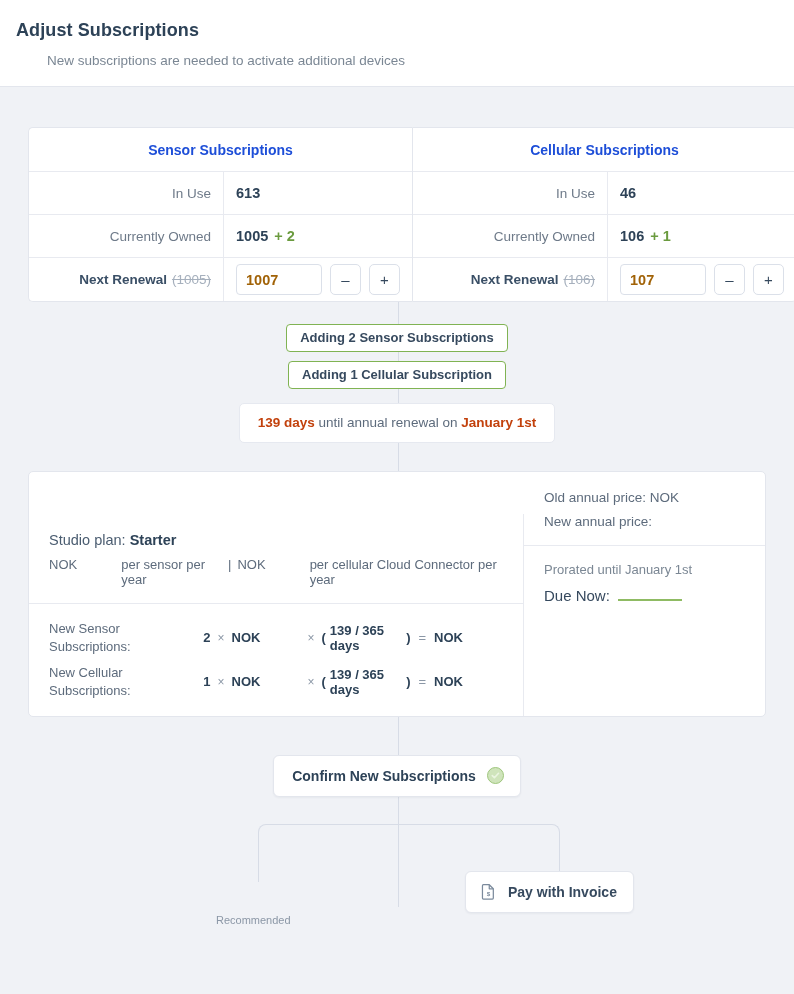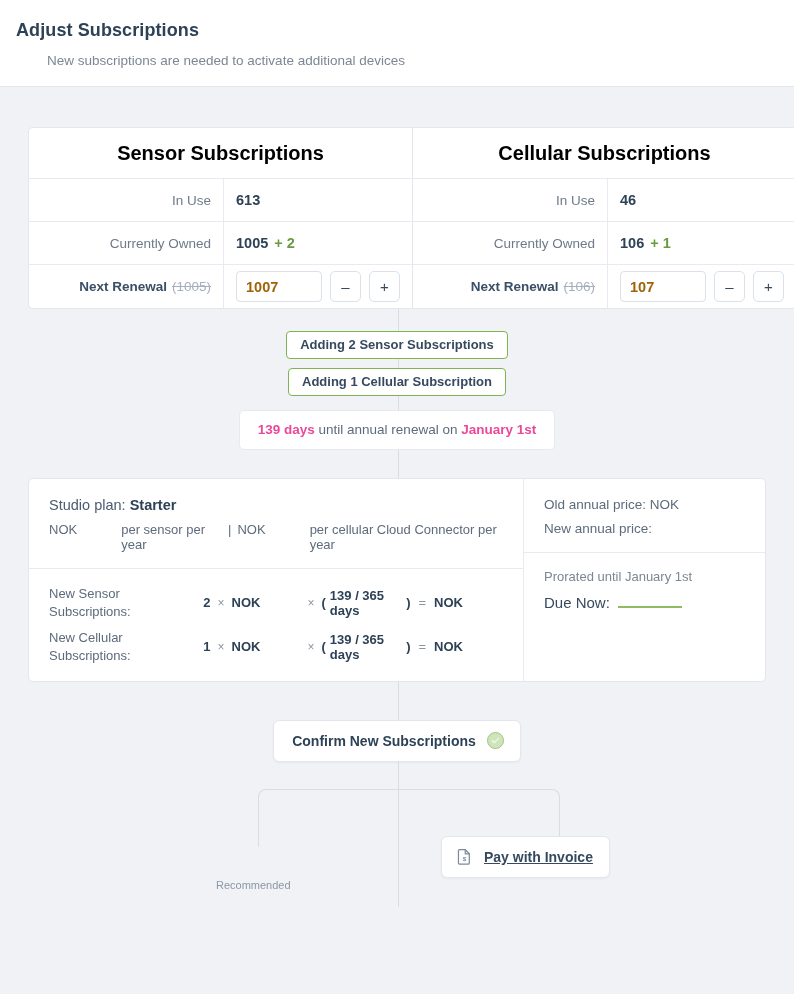--- a/index.html
+++ b/index.html
@@ -60,23 +60,23 @@
     flex: 1;
     background: #ffffff;
     border: 1px solid #e3e6ed;
     border-radius: 5px;
   }
   .sub-table.left  { border-top-right-radius: 0; border-bottom-right-radius: 0; border-right: none; }
   .sub-table.right { border-top-left-radius: 0;  border-bottom-left-radius: 0; }
 
   .sub-head {
     text-align: center;
-    font-size: 20px;
+    font-size: 14px;
     font-weight: bold;
-    color: #000000;
+    color: #1d4ed8;
     padding: 14px 0 13px 0;
     border-bottom: 1px solid #e8eaf0;
   }
   .sub-row {
     display: flex;
     border-bottom: 1px solid #e8eaf0;
     min-height: 43px;
     align-items: stretch;
   }
   .sub-row:last-child { border-bottom: none; }
@@ -149,34 +149,34 @@
     z-index: 1;
     margin: 14px auto 0 auto;
     width: max-content;
     background: #ffffff;
     border: 1px solid #e6e9f0;
     border-radius: 5px;
     padding: 11px 18px 12px 18px;
     font-size: 13.5px;
     color: #5d6b7c;
   }
-  .renewal-note b { color: #ec4899; }
+  .renewal-note b { color: #c2410c; }
 
   
   .price-card {
     position: relative;
     z-index: 1;
     margin-top: 28px;
     display: flex;
     background: #ffffff;
     border: 1px solid #e3e6ed;
     border-radius: 5px;
     min-height: 198px;
   }
-  .price-left { flex: 1; border-right: 1px solid #e8eaf0; }
+  .price-left { flex: 1; border-right: 1px solid #e8eaf0; margin-top: 42px; }
   .price-right { width: 241px; flex: none; }
 
   .plan-block { padding: 18px 20px 16px 20px; border-bottom: 1px solid #e8eaf0; }
   .plan-title { font-size: 14.5px; color: #4a5c70; }
   .plan-title b { color: #2d4257; font-weight: bold; }
   .plan-rates { margin-top: 9px; font-size: 13px; color: #5d6b7c; display: flex; align-items: baseline; }
   .cur { color: #5d6b7c; }
   .amt-gap { display: inline-block; min-width: 44px; }
   .amt-gap-sm { display: inline-block; min-width: 40px; }
 
@@ -240,21 +240,21 @@
     background: #ffffff;
     border: 1px solid #e3e6ed;
     border-radius: 6px;
     padding: 11px 16px 12px 14px;
     display: flex; align-items: center; gap: 11px;
     font-size: 14px; font-weight: bold; color: #36495e;
     cursor: pointer;
     box-shadow: 0 1px 2px rgba(40,55,75,.05);
   }
   .pay-card-btn { left: 167px; }
-  .pay-invoice-btn { left: 413px; text-decoration: underline; }
+  .pay-invoice-btn { left: 437px; }
   .pay-icon { color: #7b8a9c; display: flex; align-items: center; }
   .recommended {
     position: absolute;
     top: 95px; left: 188px;
     font-size: 11px;
     color: #8b97a6;
   }
 </style>
 </head>
 <body>

